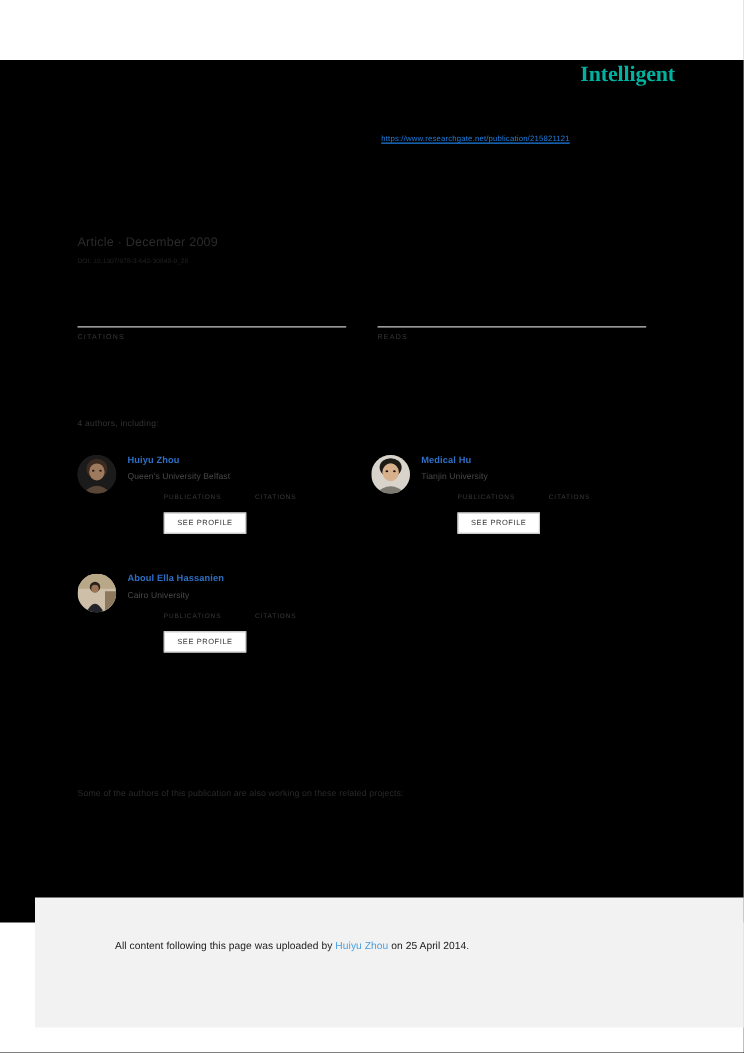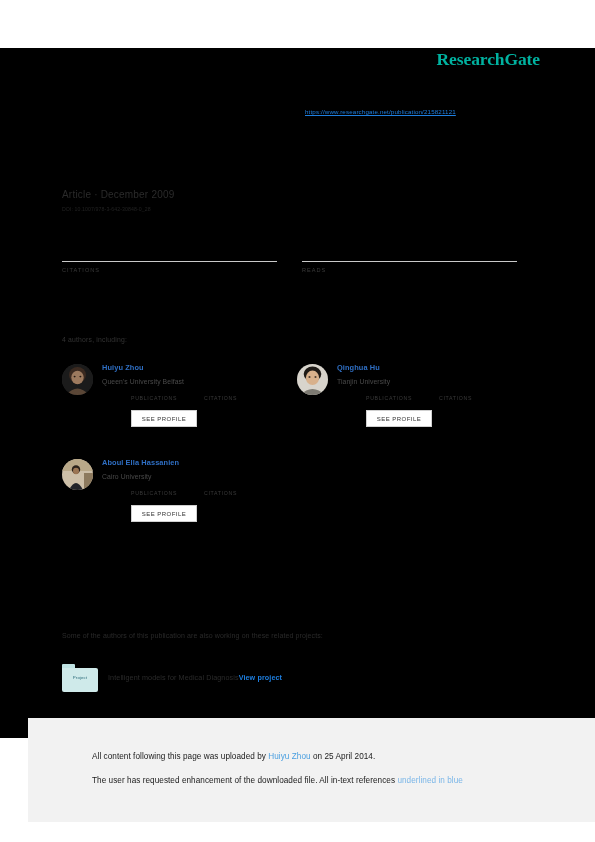--- a/index.html
+++ b/index.html
@@ -290,21 +290,21 @@
   .link-blue { color: #4a9fe0; }
   .link-blue-dim { color: #7ab6e8; }
 </style>
 </head>
 <body>
 
 <div class="top-band"></div>
 
 <div class="dark-region">
 
-  <div class="brand">ResearchGate</div>
+  <div class="brand">Intelligent</div>
 
   <a class="pub-url" href="#">https://www.researchgate.net/publication/215821121</a>
 
   <div class="title-block"></div>
 
   <div class="article-meta">Article · December 2009</div>
   <div class="article-doi">DOI: 10.1007/978-3-642-30848-0_28</div>
 
   <div class="stats">
     <div class="stat-col left">
@@ -351,21 +351,21 @@
     <div class="avatar">
       <svg width="31" height="31" viewBox="0 0 31 31">
         <rect width="31" height="31" fill="#d8d4cc"></rect>
         <ellipse cx="15.5" cy="10" rx="8.8" ry="7.5" fill="#1e1a16"></ellipse>
         <ellipse cx="15.5" cy="13.8" rx="6.6" ry="7.2" fill="#d8b18c"></ellipse>
         <path d="M3 31 Q15.5 19 28 31 Z" fill="#7d7a72"></path>
         <ellipse cx="12.5" cy="13" rx="1.1" ry="0.8" fill="#1b1410"></ellipse>
         <ellipse cx="18.5" cy="13" rx="1.1" ry="0.8" fill="#1b1410"></ellipse>
       </svg>
     </div>
-    <div class="author-name">Qinghua Hu</div>
+    <div class="author-name">Medical Hu</div>
     <div class="author-affil">Tianjin University</div>
     <div class="author-stats">
       <div class="author-stat pubs">
         <span class="num"></span>
         <span>PUBLICATIONS</span>
       </div>
       <div class="author-stat cits">
         <span class="num"></span>
         <span>CITATIONS</span>
       </div>
@@ -394,28 +394,19 @@
       <div class="author-stat cits">
         <span class="num"></span>
         <span>CITATIONS</span>
       </div>
     </div>
     <div class="see-profile">SEE PROFILE</div>
   </div>
 
   <div class="projects-head">Some of the authors of this publication are also working on these related projects:</div>
 
-  <div class="project-row p0">
-    <div class="folder">
-      <div class="tab"></div>
-      <div class="body"></div>
-      <div class="label">Project</div>
-    </div>
-    <div class="project-text"><span>Intelligent models for Medical Diagnosis</span><span class="project-link">View project</span></div>
-  </div>
 
 
 </div>
 
 <div class="footer">
   <div class="footer-line l0"><span>All content following this page was uploaded by </span><span class="link-blue">Huiyu Zhou</span><span> on 25 April 2014.</span></div>
-  <div class="footer-line l1"><span>The user has requested enhancement of the downloaded file. All in-text references </span><span class="link-blue-dim">underlined in blue</span></div>
 </div>
 
 </body></html>

